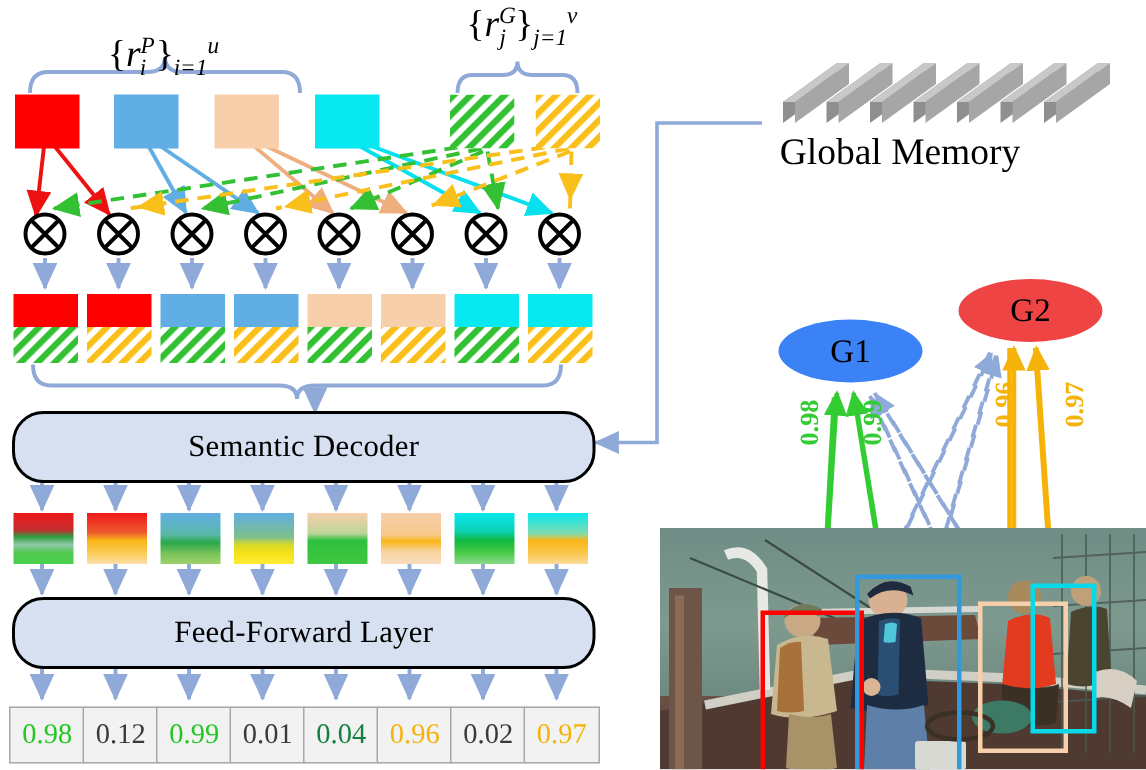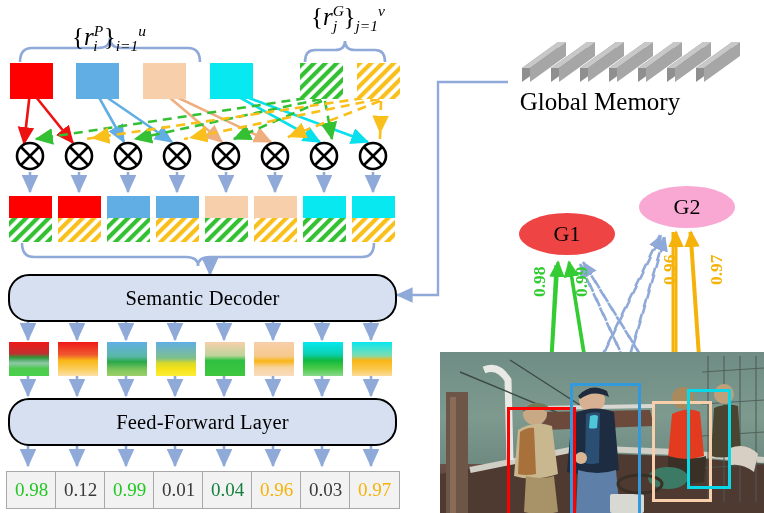--- a/index.html
+++ b/index.html
@@ -330,21 +330,21 @@
   <div class="scorecell" style="left:153px;top:471px;width:49px;height:36px;">
     <span style="color:#3a3a3a;">0.01</span>
     </div>
   <div class="scorecell" style="left:202px;top:471px;width:49px;height:36px;">
     <span style="color:#15803d;">0.04</span>
     </div>
   <div class="scorecell" style="left:251px;top:471px;width:49px;height:36px;">
     <span style="color:#f5b30a;">0.96</span>
     </div>
   <div class="scorecell" style="left:300px;top:471px;width:49px;height:36px;">
-    <span style="color:#3a3a3a;">0.03</span>
+    <span style="color:#3a3a3a;">0.02</span>
     </div>
   <div class="scorecell" style="left:349px;top:471px;width:49px;height:36px;">
     <span style="color:#f5b30a;">0.97</span>
     </div>
 
   <svg class="abs" style="left:500px;top:30px;" width="240" height="58">
     <g>
       <g transform="translate(0,0)">
         <polygon points="22,52 22,38 58,12 58,26" fill="#8f8f8f"></polygon>
         <polygon points="22,38 58,12 66,12 30,38" fill="#c8c8c8"></polygon>
@@ -461,24 +461,24 @@
       <ellipse cx="200" cy="132" rx="22" ry="9" fill="none" stroke="#3a3026" stroke-width="3"></ellipse>
       <path d="M290,96 q16,-6 28,6 l-4,18 q-14,-10,-26,-6 z" fill="#d8cfc4"></path>
     </svg>
 
     <div class="bbox" style="left:67px;top:55px;width:63px;height:106px;border:3px solid #ff0000;"></div>
     <div class="bbox" style="left:130px;top:31px;width:65px;height:130px;border:3px solid #3399dd;"></div>
     <div class="bbox" style="left:212px;top:49px;width:54px;height:95px;border:3px solid #f7cfab;"></div>
     <div class="bbox" style="left:247px;top:37px;width:38px;height:94px;border:3px solid #08d8e8;"></div>
   </div>
 
-  <div class="ell" style="left:519px;top:213px;width:96px;height:42px;background:#ef4444;">
+  <div class="ell" style="left:519px;top:213px;width:96px;height:42px;background:#3b82f6;">
     <span>G1</span>
   </div>
-  <div class="ell" style="left:639px;top:186px;width:96px;height:42px;background:#f9a8d4;text-align:center;">
+  <div class="ell" style="left:639px;top:186px;width:96px;height:42px;background:#ef4444;text-align:center;">
     <span>G2</span>
   </div>
 
   <div class="rotlbl" style="left:529px;top:297px;color:#33cc33;transform:rotate(-90deg);">
     <span>0.98</span></div>
   <div class="rotlbl" style="left:571px;top:297px;color:#33cc33;transform:rotate(-90deg);">
     <span>0.99</span></div>
   <div class="rotlbl" style="left:659px;top:285px;color:#f5b30a;transform:rotate(-90deg);">
     <span>0.96</span></div>
   <div class="rotlbl" style="left:706px;top:285px;color:#f5b30a;transform:rotate(-90deg);">

